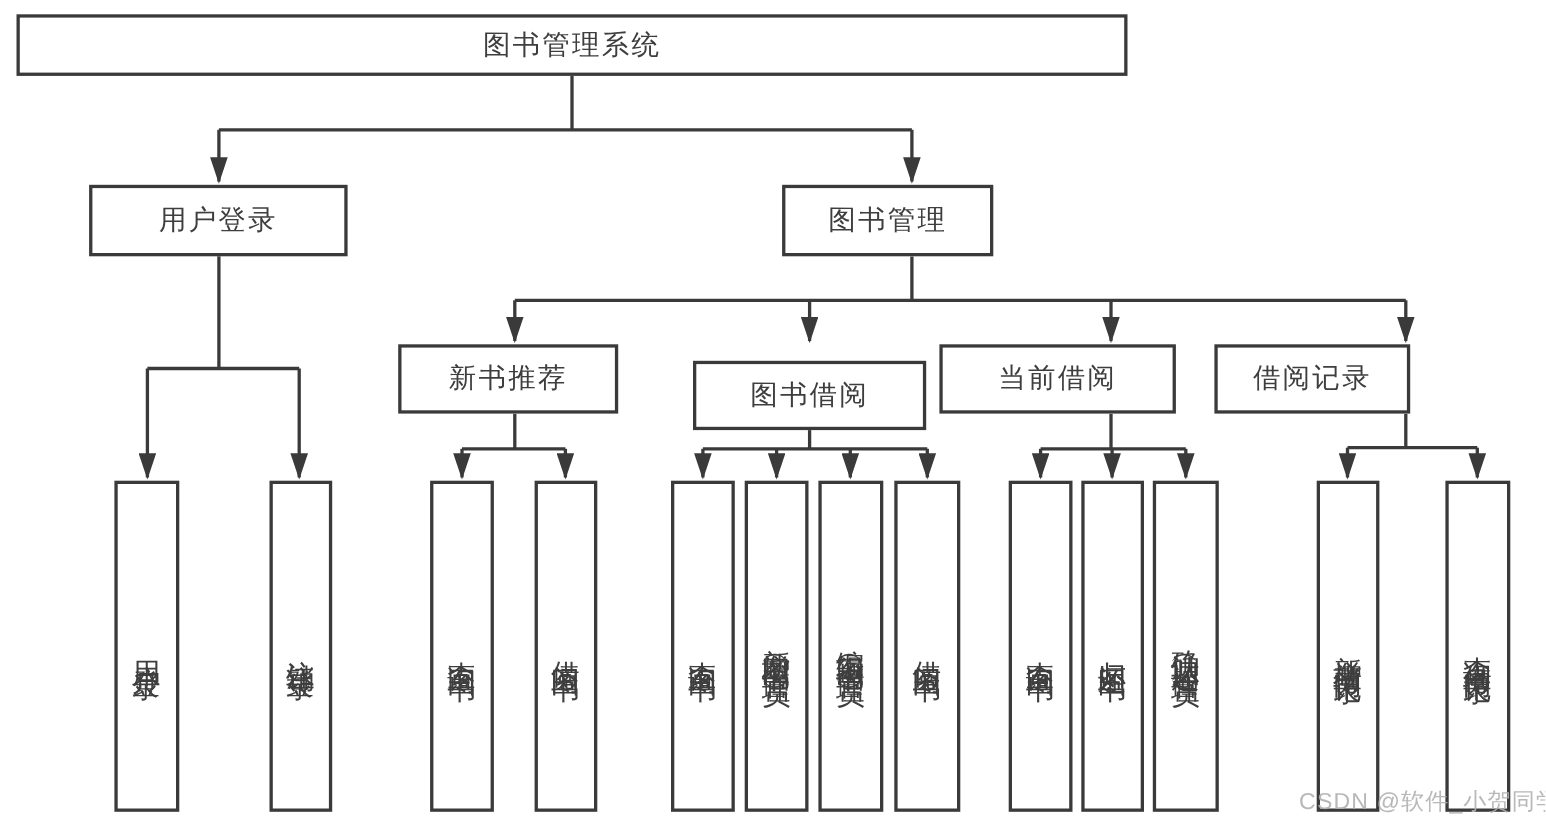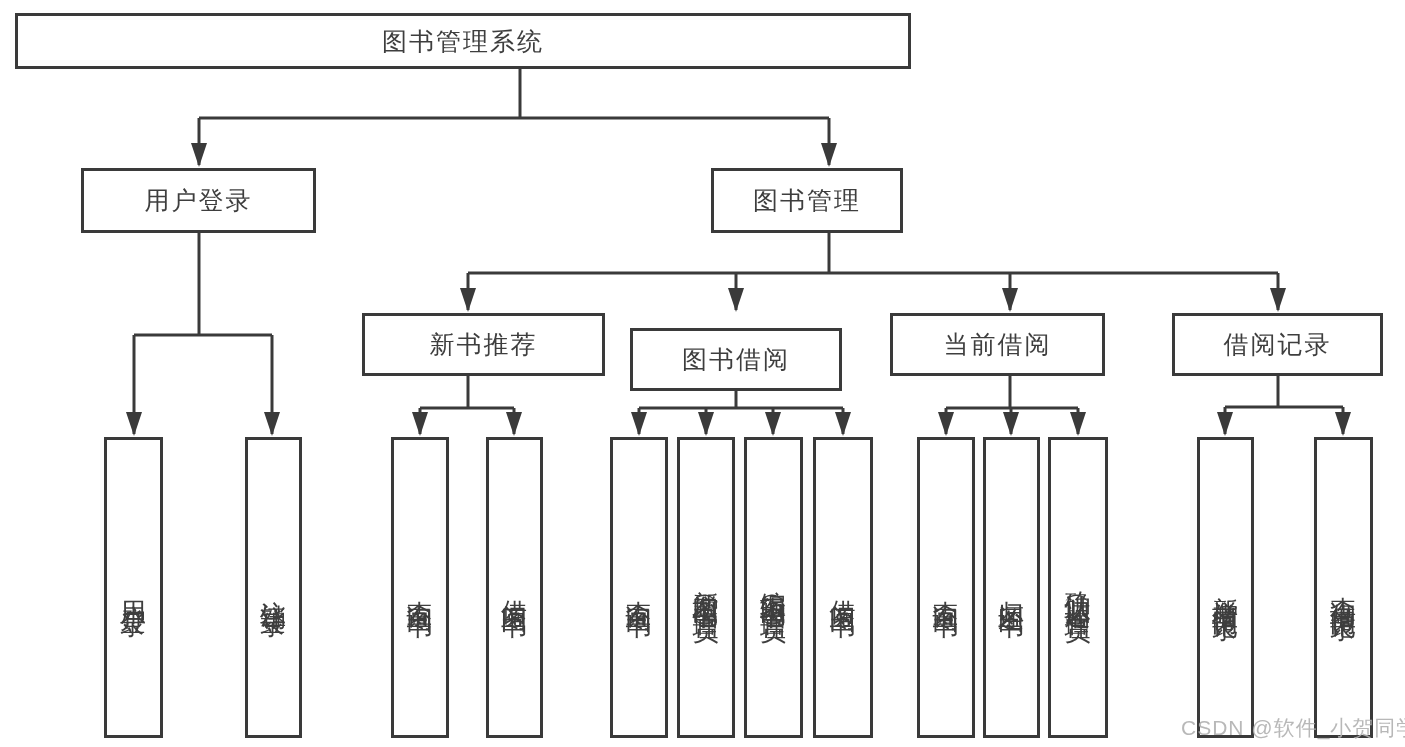--- a/index.html
+++ b/index.html
@@ -124,29 +124,29 @@
     </g>
 
     <g>
       <line x1="1278" y1="376" x2="1278" y2="407"></line>
       <line x1="1225" y1="407" x2="1343" y2="407"></line>
       <line x1="1225" y1="407" x2="1225" y2="434" marker-end="url(#ah)"></line>
       <line x1="1343" y1="407" x2="1343" y2="434" marker-end="url(#ah)"></line>
     </g>
   </svg>
 
-  <div class="box hbox" style="left:15px;top:13px;width:896px;height:56px">图书管理系统</div>
+  <div class="box hbox" style="left:15px;top:13px;width:1010px;height:56px">图书管理系统</div>
 
   <div class="box hbox" style="left:81px;top:168px;width:235px;height:65px">用户登录</div>
   <div class="box hbox" style="left:711px;top:168px;width:192px;height:65px">图书管理</div>
 
-  <div class="box hbox" style="left:362px;top:313px;width:243px;height:63px">新书推荐</div>
+  <div class="box hbox" style="left:362px;top:313px;width:200px;height:63px">新书推荐</div>
   <div class="box hbox" style="left:630px;top:328px;width:212px;height:63px">图书借阅</div>
-  <div class="box hbox" style="left:890px;top:313px;width:215px;height:63px">当前借阅</div>
-  <div class="box hbox" style="left:1172px;top:313px;width:211px;height:63px">借阅记录</div>
+  <div class="box hbox" style="left:854px;top:313px;width:215px;height:63px">当前借阅</div>
+  <div class="box hbox" style="left:1104px;top:313px;width:178px;height:63px">借阅记录</div>
 
   <div class="box vbox" style="left:104px;width:59px">用户登录</div>
   <div class="box vbox" style="left:245px;width:57px">注销登录</div>
 
   <div class="box vbox" style="left:391px;width:58px">查询图书</div>
   <div class="box vbox" style="left:486px;width:57px">借阅图书</div>
 
   <div class="box vbox" style="left:610px;width:58px">查询图书</div>
   <div class="box vbox" style="left:677px;width:58px">新增图书（管理员）</div>
   <div class="box vbox" style="left:744px;width:59px">编辑图书（管理员）</div>

